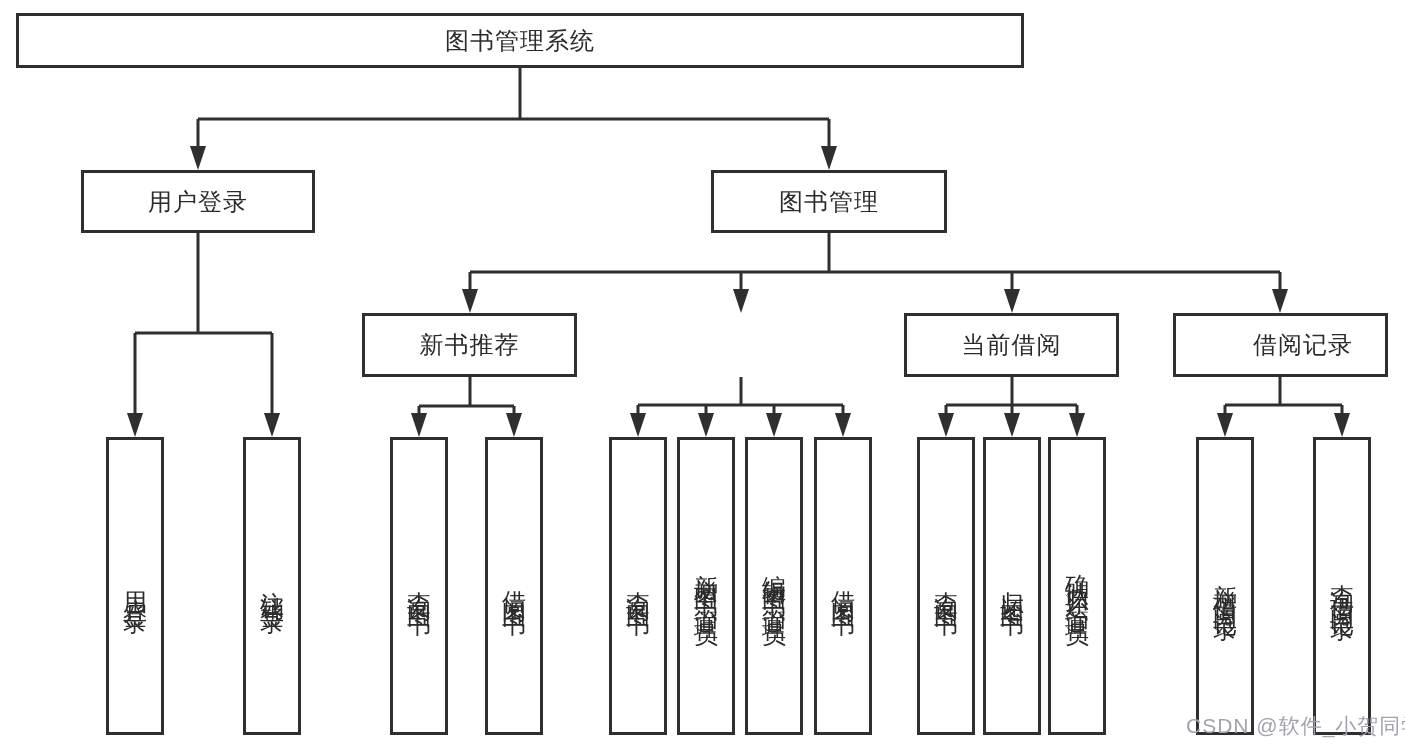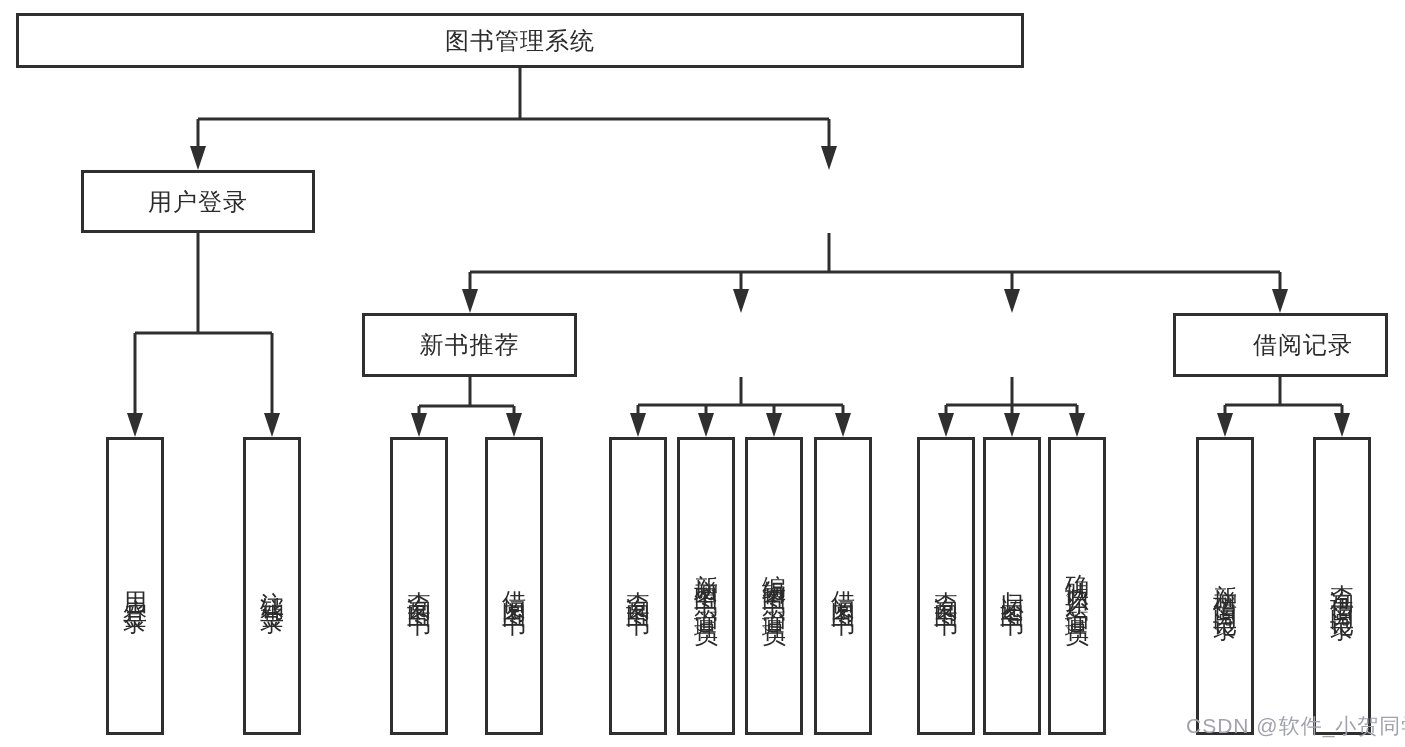--- a/index.html
+++ b/index.html
@@ -168,24 +168,30 @@
     </g>
   </svg>
 
   <div class="box root-box">
     <span>图书管理系统</span>
   </div>
 
   <div class="box l2-box l2-a">
     <span>用户登录</span>
   </div>
+  <div class="box l2-box l2-b">
+    <span>图书管理</span>
+  </div>
 
   <div class="box l3-box l3-1">
     <span>新书推荐</span>
   </div>
+  <div class="box l3-box l3-3">
+    <span>当前借阅</span>
+  </div>
   <div class="box l3-box l3-4">
     <span>借阅记录</span>
   </div>
 
   <div class="box leaf lf-1">
     <span>用户登录</span>
   </div>
   <div class="box leaf lf-2">
     <span>注销登录</span>
   </div>

